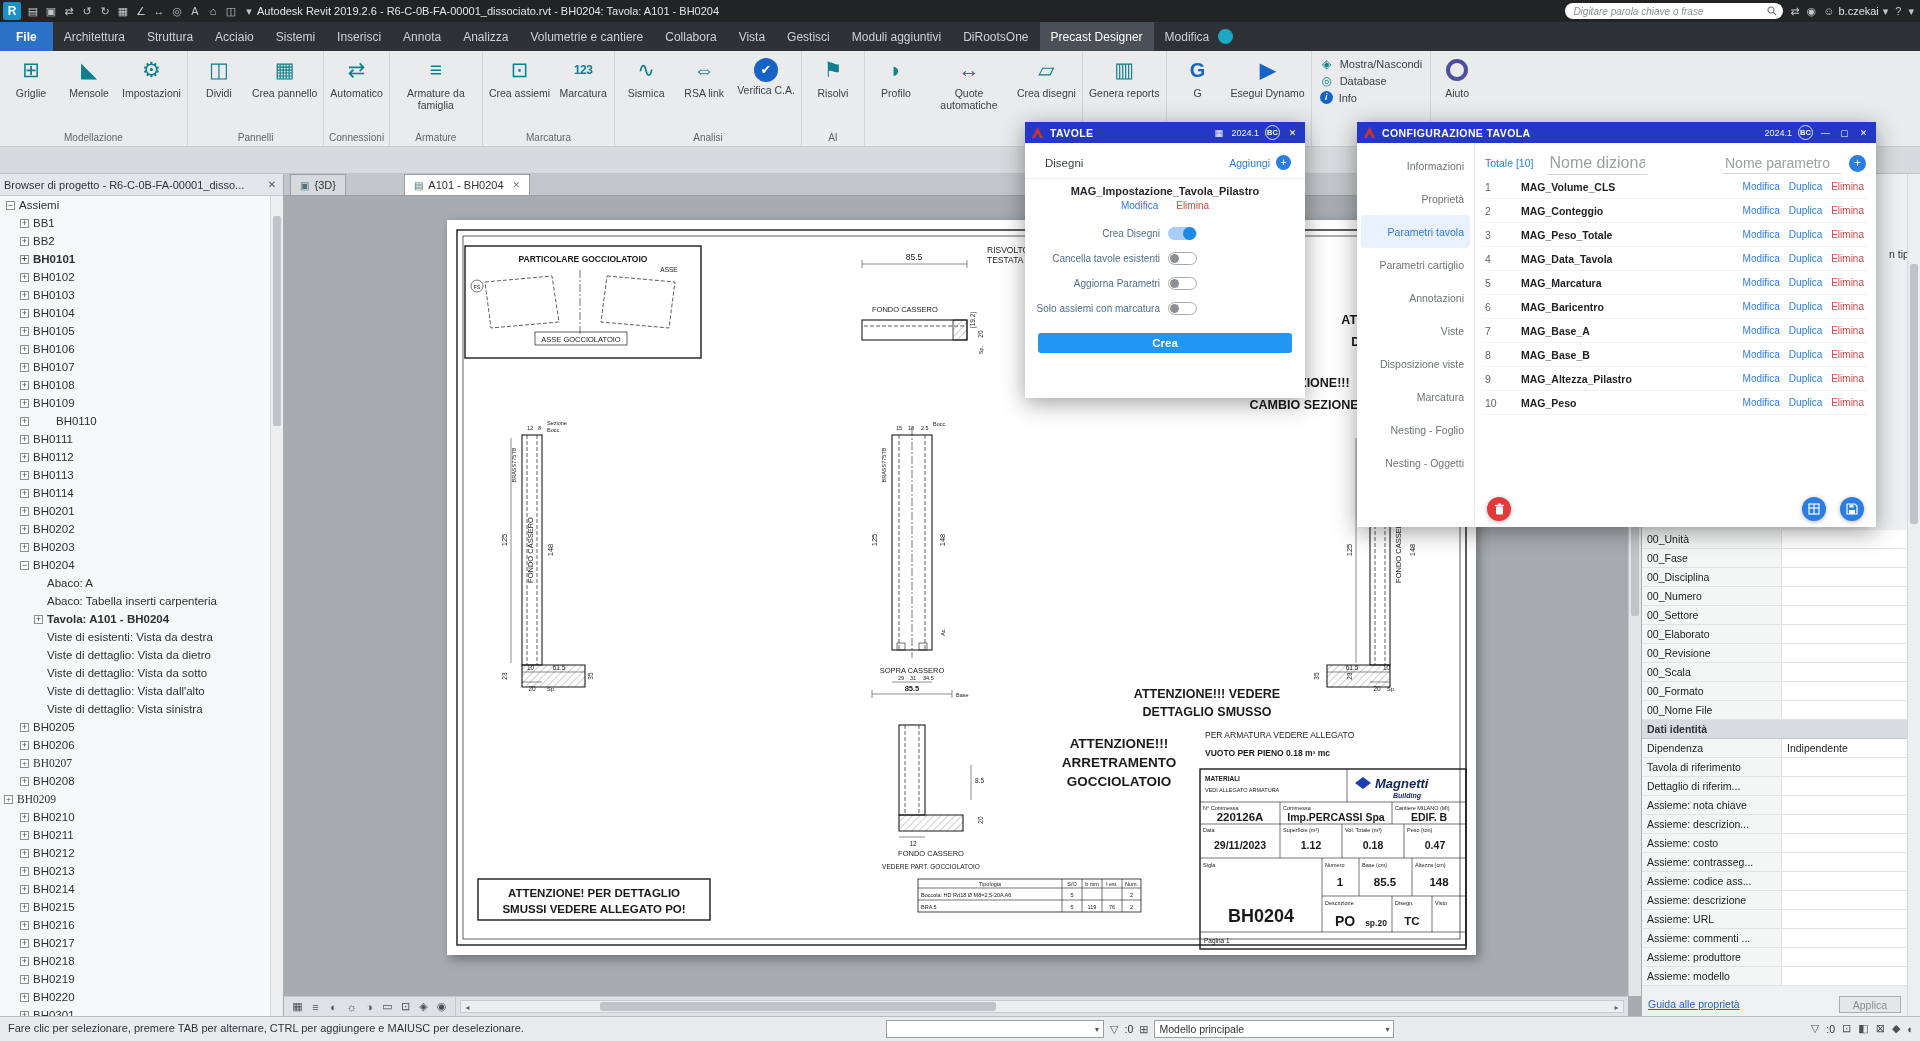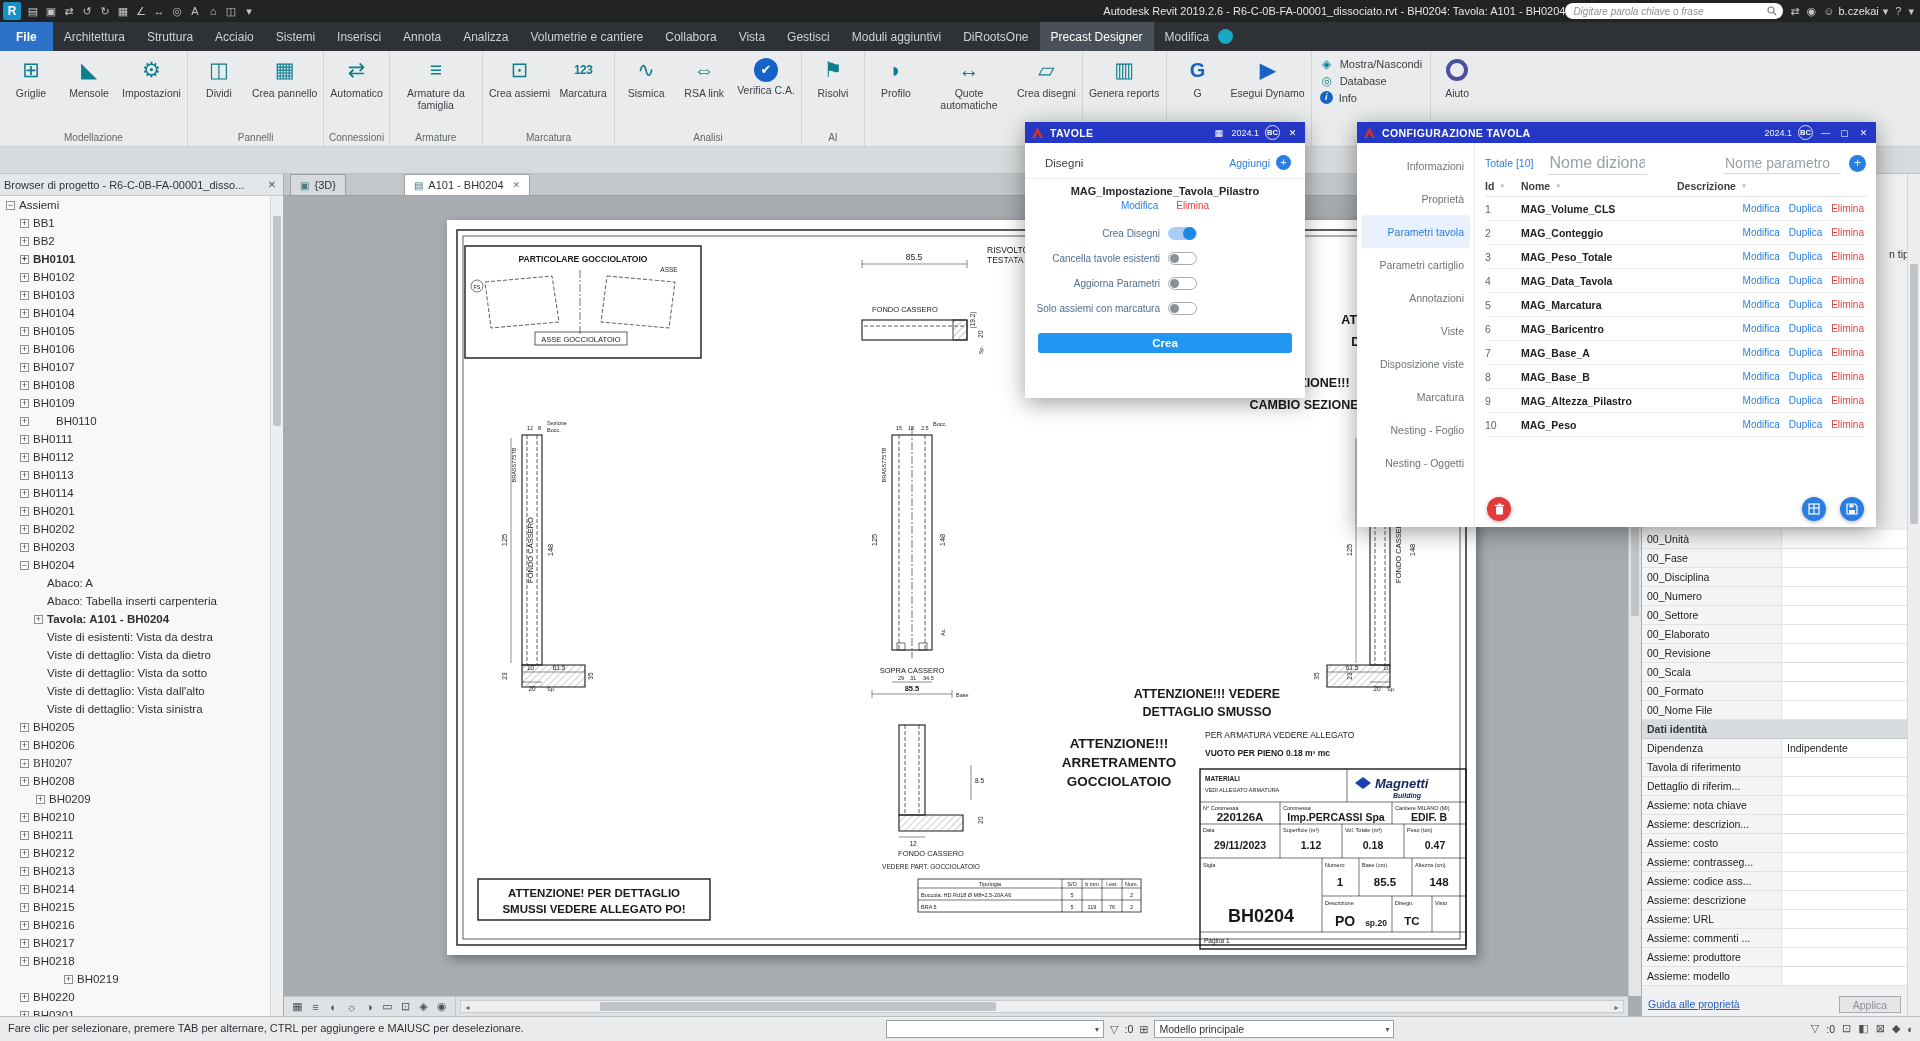--- a/index.html
+++ b/index.html
@@ -5,21 +5,21 @@
   *{margin:0;padding:0;box-sizing:border-box}
   html,body{width:1920px;height:1041px;overflow:hidden}
   body{font-family:"Liberation Sans",sans-serif;background:#e8eaec;position:relative;font-size:12px;color:#333}
   .app{position:absolute;inset:0;overflow:hidden}
 
   
   .titlebar{position:absolute;top:0;left:0;right:0;height:22px;background:#212325;display:flex;align-items:center;color:#d8dbde;font-size:11px}
   .applogo{width:18px;height:18px;margin:0 4px 0 3px;background:#1792c9;color:#fff;font-weight:bold;font-size:12px;text-align:center;line-height:18px;border-radius:2px}
   .qat{display:flex;align-items:center;gap:2px}
   .qat .qic{width:16px;text-align:center;font-size:11px;color:#c2c6ca;cursor:default}
-  .tb-title{flex:1;text-align:right;font-size:11px;color:#e4e6e8;white-space:nowrap;overflow:hidden}
+  .tb-title{flex:1;text-align:left;font-size:11px;color:#e4e6e8;white-space:nowrap;overflow:hidden}
   .tb-right{display:flex;align-items:center;gap:7px;margin-right:6px}
   .tb-search{width:218px;height:16px;background:#fff;border-radius:8px;border:none;font-size:10px;padding:0 20px 0 8px;color:#333}
   .tb-search::placeholder{color:#8a8f94;font-style:italic}
   .searchwrap{position:relative;display:flex;align-items:center}
   .searchwrap svg{position:absolute;right:6px}
   .tbic{font-size:11px;color:#c2c6ca}
   .tb-user{display:flex;align-items:center;gap:4px;color:#dfe2e4}
 
   
   .ribbontabs{position:absolute;top:22px;left:0;right:0;height:29px;background:#2e3237;display:flex;align-items:stretch}
@@ -499,21 +499,21 @@
           <span class="tlabel">BH0206</span>
         </div>
         <div class="titem" style="padding-left: 20px; font-family: Liberation Serif, serif;">
           <span class="exp plus"></span>
           <span class="tlabel">BH0207</span>
         </div>
         <div class="titem" style="padding-left: 20px;">
           <span class="exp plus"></span>
           <span class="tlabel">BH0208</span>
         </div>
-        <div class="titem" style="padding-left: 36px;">
+        <div class="titem" style="padding-left: 4px; font-family: Liberation Serif, serif;">
           <span class="exp plus"></span>
           <span class="tlabel">BH0209</span>
         </div>
         <div class="titem" style="padding-left: 20px;">
           <span class="exp plus"></span>
           <span class="tlabel">BH0210</span>
         </div>
         <div class="titem" style="padding-left: 20px;">
           <span class="exp plus"></span>
           <span class="tlabel">BH0211</span>
@@ -539,21 +539,21 @@
           <span class="tlabel">BH0216</span>
         </div>
         <div class="titem" style="padding-left: 20px;">
           <span class="exp plus"></span>
           <span class="tlabel">BH0217</span>
         </div>
         <div class="titem" style="padding-left: 20px;">
           <span class="exp plus"></span>
           <span class="tlabel">BH0218</span>
         </div>
-        <div class="titem" style="padding-left: 20px; margin-left: 44px;">
+        <div class="titem" style="padding-left: 20px;">
           <span class="exp plus"></span>
           <span class="tlabel">BH0219</span>
         </div>
         <div class="titem" style="padding-left: 20px;">
           <span class="exp plus"></span>
           <span class="tlabel">BH0220</span>
         </div>
         <div class="titem" style="padding-left: 20px;">
           <span class="exp plus"></span>
           <span class="tlabel">BH0301</span>
@@ -1077,34 +1077,20 @@
           <div class="cfg-side-item">
             <span>Nesting - Oggetti</span>
           </div>
         </div>
       <div class="cfg-main">
         <div class="cfg-toolbar">
           <span class="cfg-total">Totale [10]</span>
           <input class="cfg-input" placeholder="Nome dizionario" style="">
           <input class="cfg-input2" placeholder="Nome parametro" style="">
           <span class="cfg-addbtn">+</span>
-        </div>
-        <div class="cfg-thead">
-          <span class="c-id">
-              <span>Id</span>
-              <span class="funnel">▼</span>
-            </span>
-          <span class="c-nome">
-              <span>Nome</span>
-              <span class="funnel">▼</span>
-            </span>
-          <span class="c-desc">
-              <span>Descrizione</span>
-              <span class="funnel">▼</span>
-            </span>
         </div>
         <div class="cfg-rows">
 
         <div class="cfg-row">
               <span class="c-id">1</span>
               <span class="c-nome">MAG_Volume_CLS</span>
               <span class="c-desc"></span>
               <span class="c-actions">
                 <span class="lnk-b">Modifica</span>
                 <span class="lnk-b">Duplica</span>

